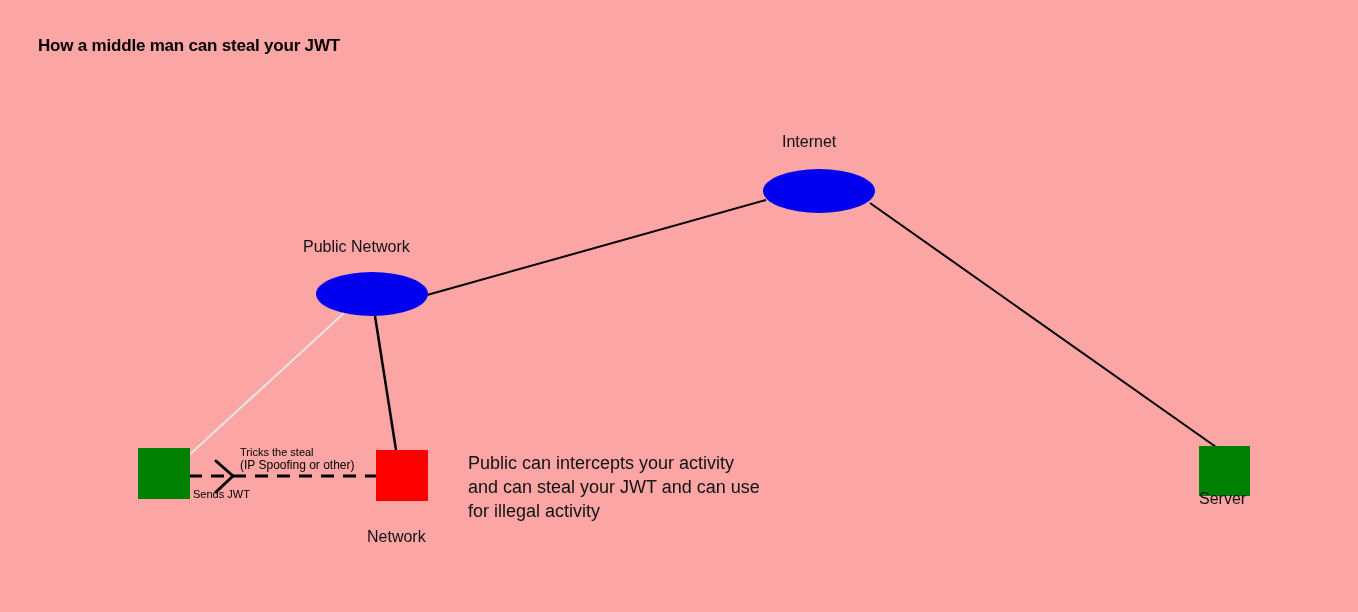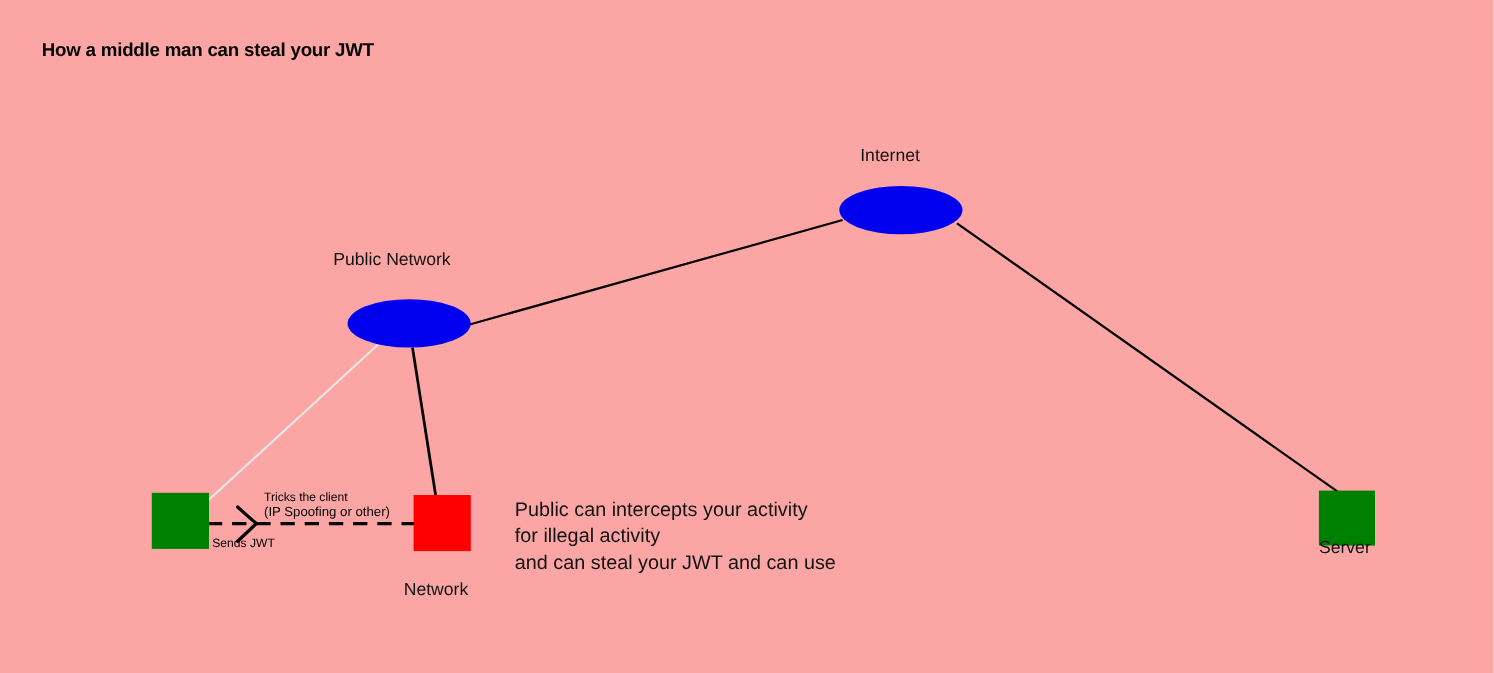--- a/index.html
+++ b/index.html
@@ -53,21 +53,21 @@
     position: absolute;
     left: 468px;
     top: 451px;
     font-size: 18px;
     line-height: 24px;
     color: #111111;
     width: 340px;
   }
   .desc div { white-space: nowrap; }
   #label-internet   { left: 782px; top: 133px; }
-  #label-public     { left: 303px; top: 228px; }
+  #label-public     { left: 303px; top: 238px; }
   #label-client     { left: 68px;  top: 533px; }
   #label-hacker     { left: 367px; top: 528px; }
   #label-server     { left: 1199px;top: 490px; }
   #label-tricks     { left: 240px; top: 446px; font-size: 11px; }
   #label-spoof      { left: 240px; top: 458px; font-size: 12px; }
   #label-sends      { left: 193px; top: 488px; font-size: 11px; text-align: center; }
 </style>
 </head>
 <body>
 
@@ -94,23 +94,23 @@
     <rect x="138" y="448" width="52" height="51" fill="#008000"></rect>
     <rect x="376" y="450" width="52" height="51" fill="#ff0000"></rect>
     <rect x="1199" y="446" width="51" height="50" fill="#008000"></rect>
   </svg>
 
   <div class="node-label" id="label-internet">Internet</div>
   <div class="node-label" id="label-public">Public Network</div>
   <div class="node-label" id="label-hacker">Network</div>
   <div class="node-label" id="label-server">Server</div>
 
-  <div class="edge-label" id="label-tricks">Tricks the client</div>
+  <div class="edge-label" id="label-tricks">Tricks the steal</div>
   <div class="edge-label" id="label-spoof">(IP Spoofing or other)</div>
   <div class="edge-label" id="label-sends">Sends JWT</div>
 
   <div class="desc">
     <div>Public can intercepts your activity</div>
+    <div>and can steal your JWT and can use</div>
     <div>for illegal activity</div>
-    <div>and can steal your JWT and can use</div>
   </div>
 
 </div>
 
 </body></html>

